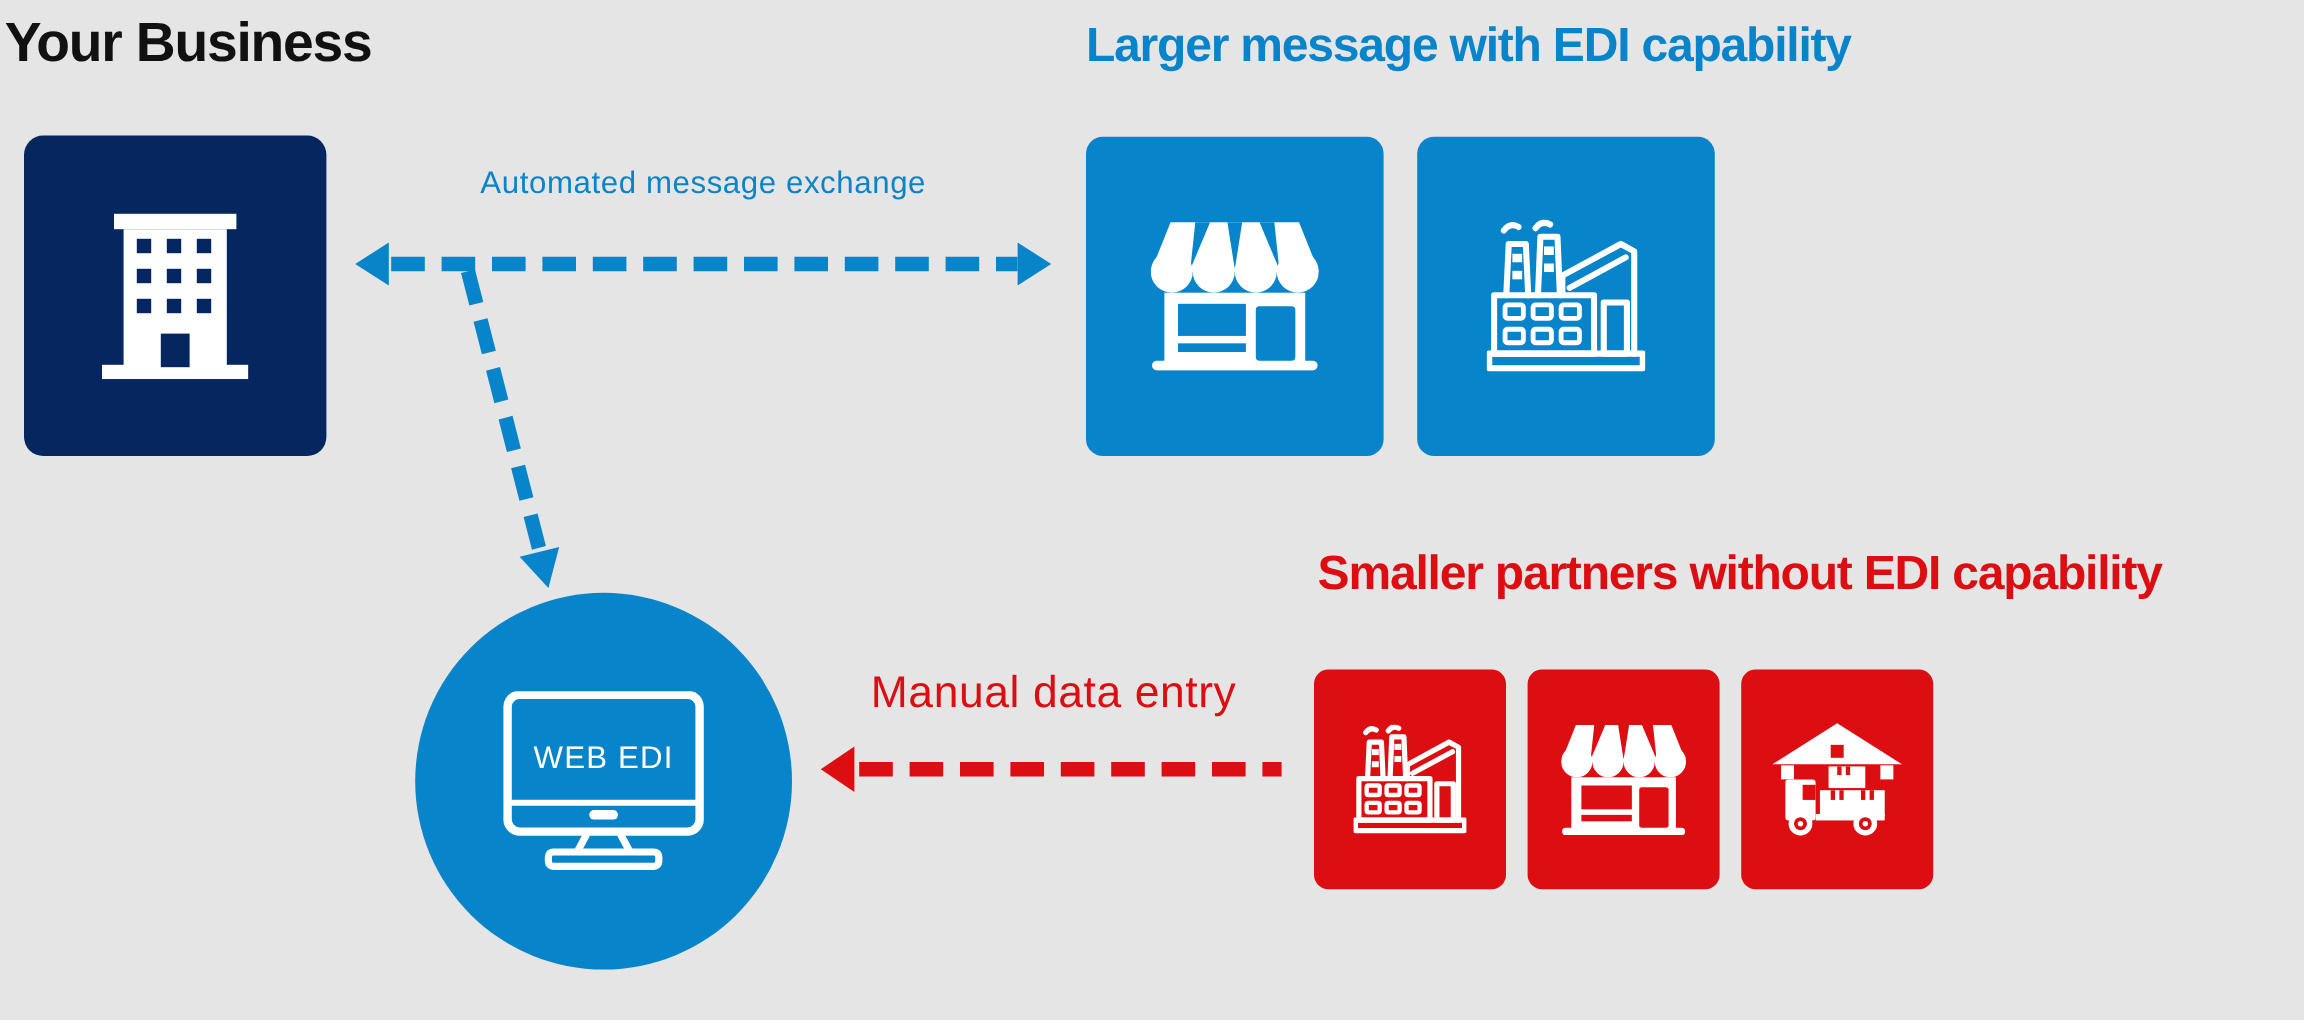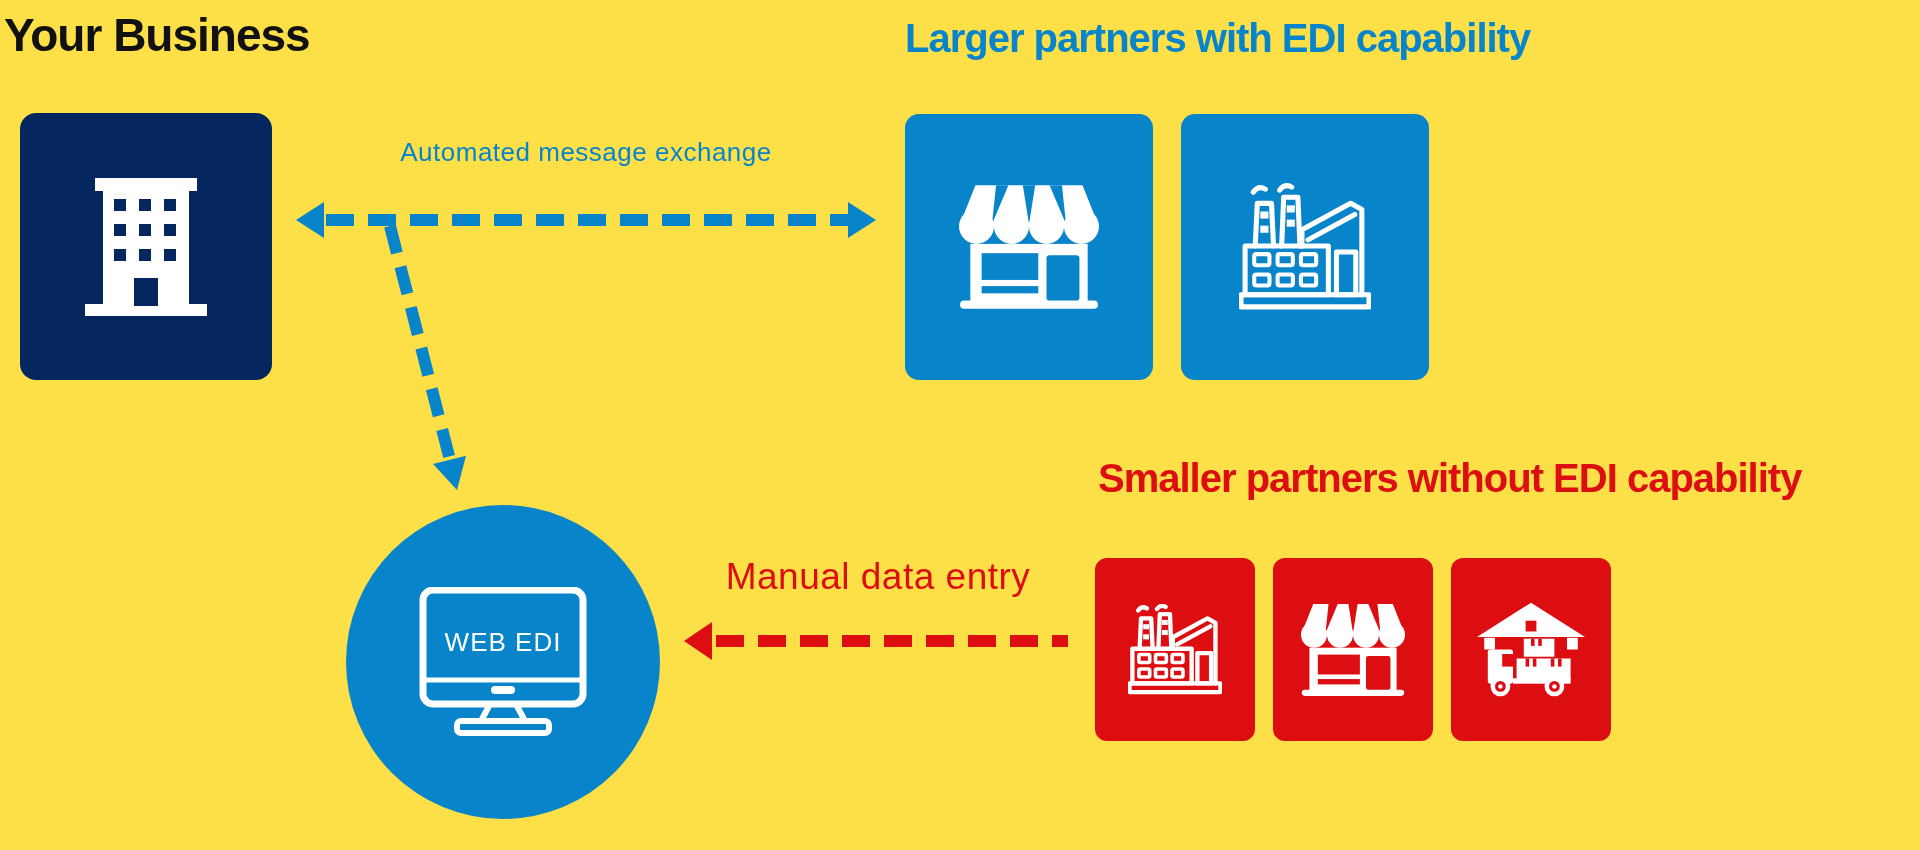--- a/index.html
+++ b/index.html
@@ -1,17 +1,17 @@
 <!DOCTYPE html>
 <html><head>
 <meta charset="utf-8">
 <style>
   html,body{margin:0;padding:0;background:#ffffff;}
   body{font-family:"Liberation Sans","DejaVu Sans",sans-serif;}
-  .canvas{position:relative;width:1920px;height:850px;background:#fde047;overflow:hidden;}
+  .canvas{position:relative;width:1920px;height:850px;background:#e5e5e5;overflow:hidden;}
   .abs{position:absolute;}
   .h-title{font-weight:700;font-size:46px;line-height:1;letter-spacing:-1px;color:#111111;white-space:nowrap;}
   .h-partner{font-weight:700;font-size:40px;line-height:1;letter-spacing:-1px;white-space:nowrap;}
   .h-blue{color:#0884CA;}
   .h-red{color:#DC0E12;}
   .conn-label{font-size:26px;line-height:1;letter-spacing:.5px;white-space:nowrap;text-align:center;}
   .lbl-blue{color:#0884CA;}
   .lbl-red{color:#DC0E12;font-size:37px;}
   .sq{position:absolute;border-radius:14px;display:flex;align-items:center;justify-content:center;}
   .sq-navy{background:#05265E;border-radius:16px;}
@@ -46,21 +46,21 @@
             <rect x="79" y="46" width="12" height="12"></rect>
           <rect x="29" y="71" width="12" height="12"></rect>
             <rect x="54" y="71" width="12" height="12"></rect>
             <rect x="79" y="71" width="12" height="12"></rect>
           <rect x="49" y="100" width="24" height="28"></rect>
         </g>
       </svg>
     </span>
   </div>
 
-  <div class="abs h-partner h-blue" style="left:905px;top:18px;">Larger partners with EDI capability</div>
+  <div class="abs h-partner h-blue" style="left:905px;top:18px;">Larger message with EDI capability</div>
 
   <div class="sq sq-blue" style="left:905px;top:114px;width:248px;height:266px;">
     <span>
       <svg width="140" height="124" viewBox="0 0 136 120">
         <g fill="#ffffff">
           <polygon points="16,0 120,0 136,40 0,40"></polygon>
           <polygon points="36,0 48,0 32,38" fill="#0884CA"></polygon>
           <polygon points="62,0 74,0 68,38" fill="#0884CA"></polygon>
           <polygon points="88,0 100,0 104,38" fill="#0884CA"></polygon>
           <circle cx="17" cy="40" r="17"></circle>
@@ -192,21 +192,21 @@
         <circle cx="26" cy="97" r="6"></circle>
           <circle cx="86" cy="97" r="6"></circle>
       </g>
       <g fill="#ffffff">
         <circle cx="26" cy="97" r="2.5"></circle>
           <circle cx="86" cy="97" r="2.5"></circle>
       </g>
     </svg>
   </div>
 
-  <div class="circle" style="left:346px;top:505px;width:314px;height:314px;text-align:right;">
+  <div class="circle" style="left:346px;top:494px;width:314px;height:314px;text-align:right;">
     <span class="abs" style="left:69px;top:82px;">
       <svg width="176" height="152" viewBox="0 0 176 152">
         <g fill="none" stroke="#ffffff">
           <rect x="8" y="3" width="160" height="114" rx="10" stroke-width="7"></rect>
           <line x1="10" y1="93" x2="166" y2="93" stroke-width="5"></line>
           <path d="M74,119 L66,134 M102,119 L110,134" stroke-width="6"></path>
           <rect x="42" y="134" width="92" height="12" rx="4" stroke-width="6"></rect>
         </g>
         <rect x="76" y="99" width="24" height="8" rx="4" fill="#ffffff"></rect>
         <text class="webedi-text" x="88" y="64" text-anchor="middle">WEB EDI</text>

